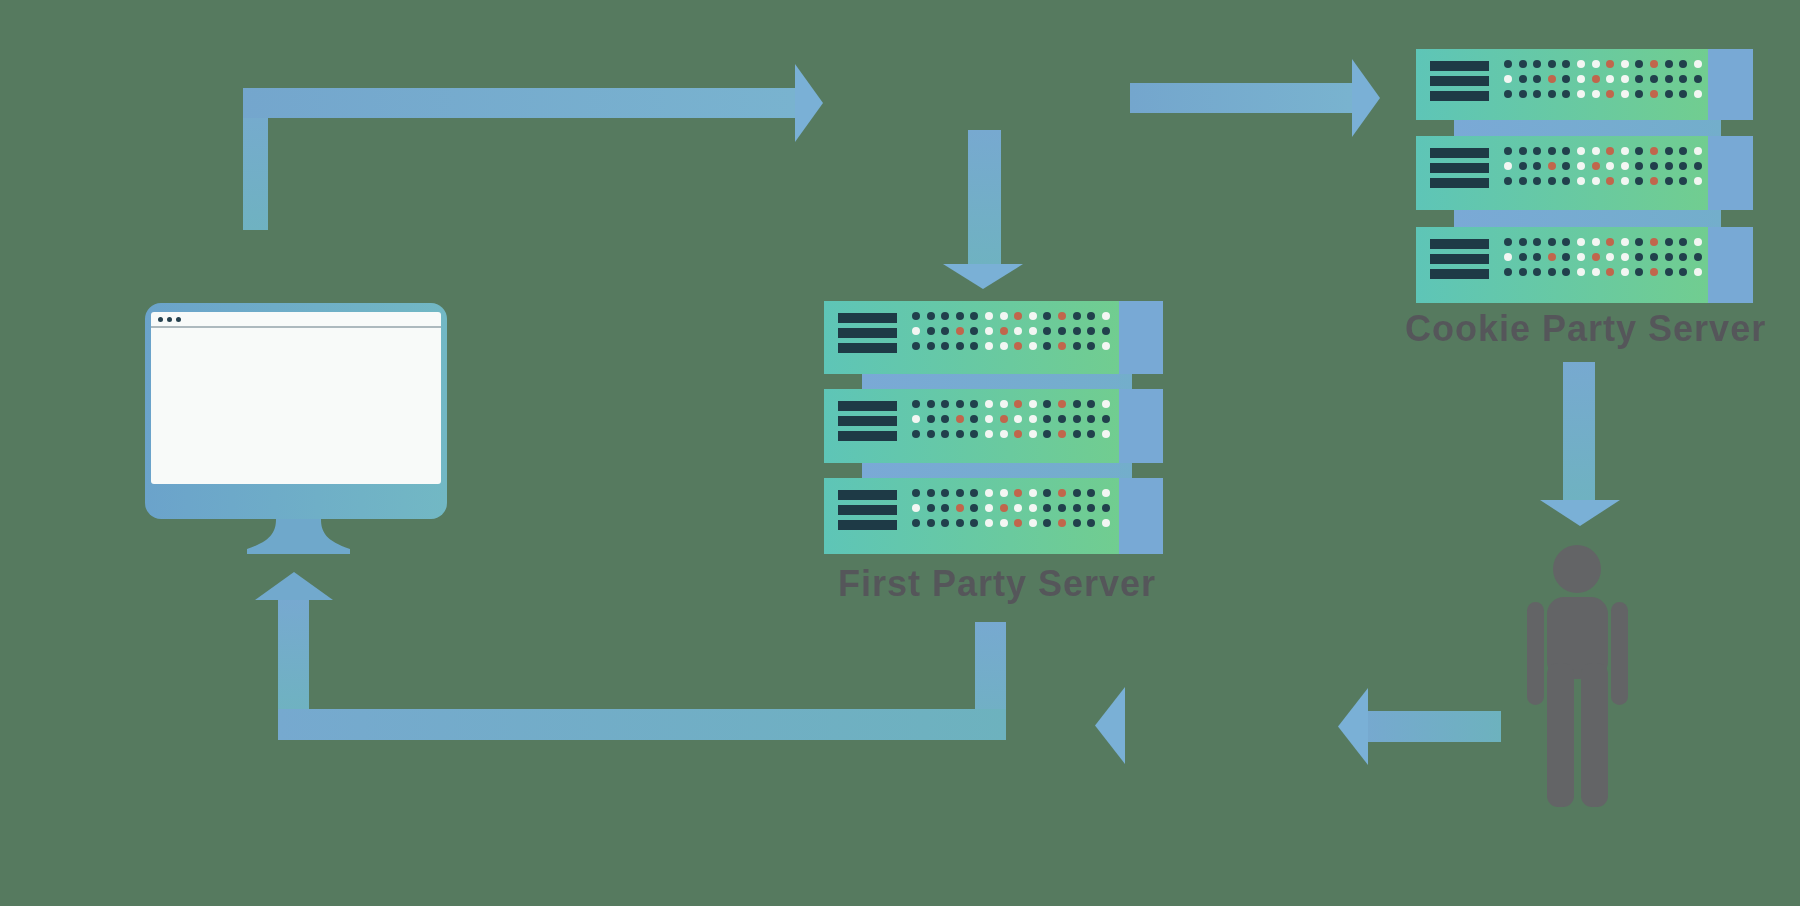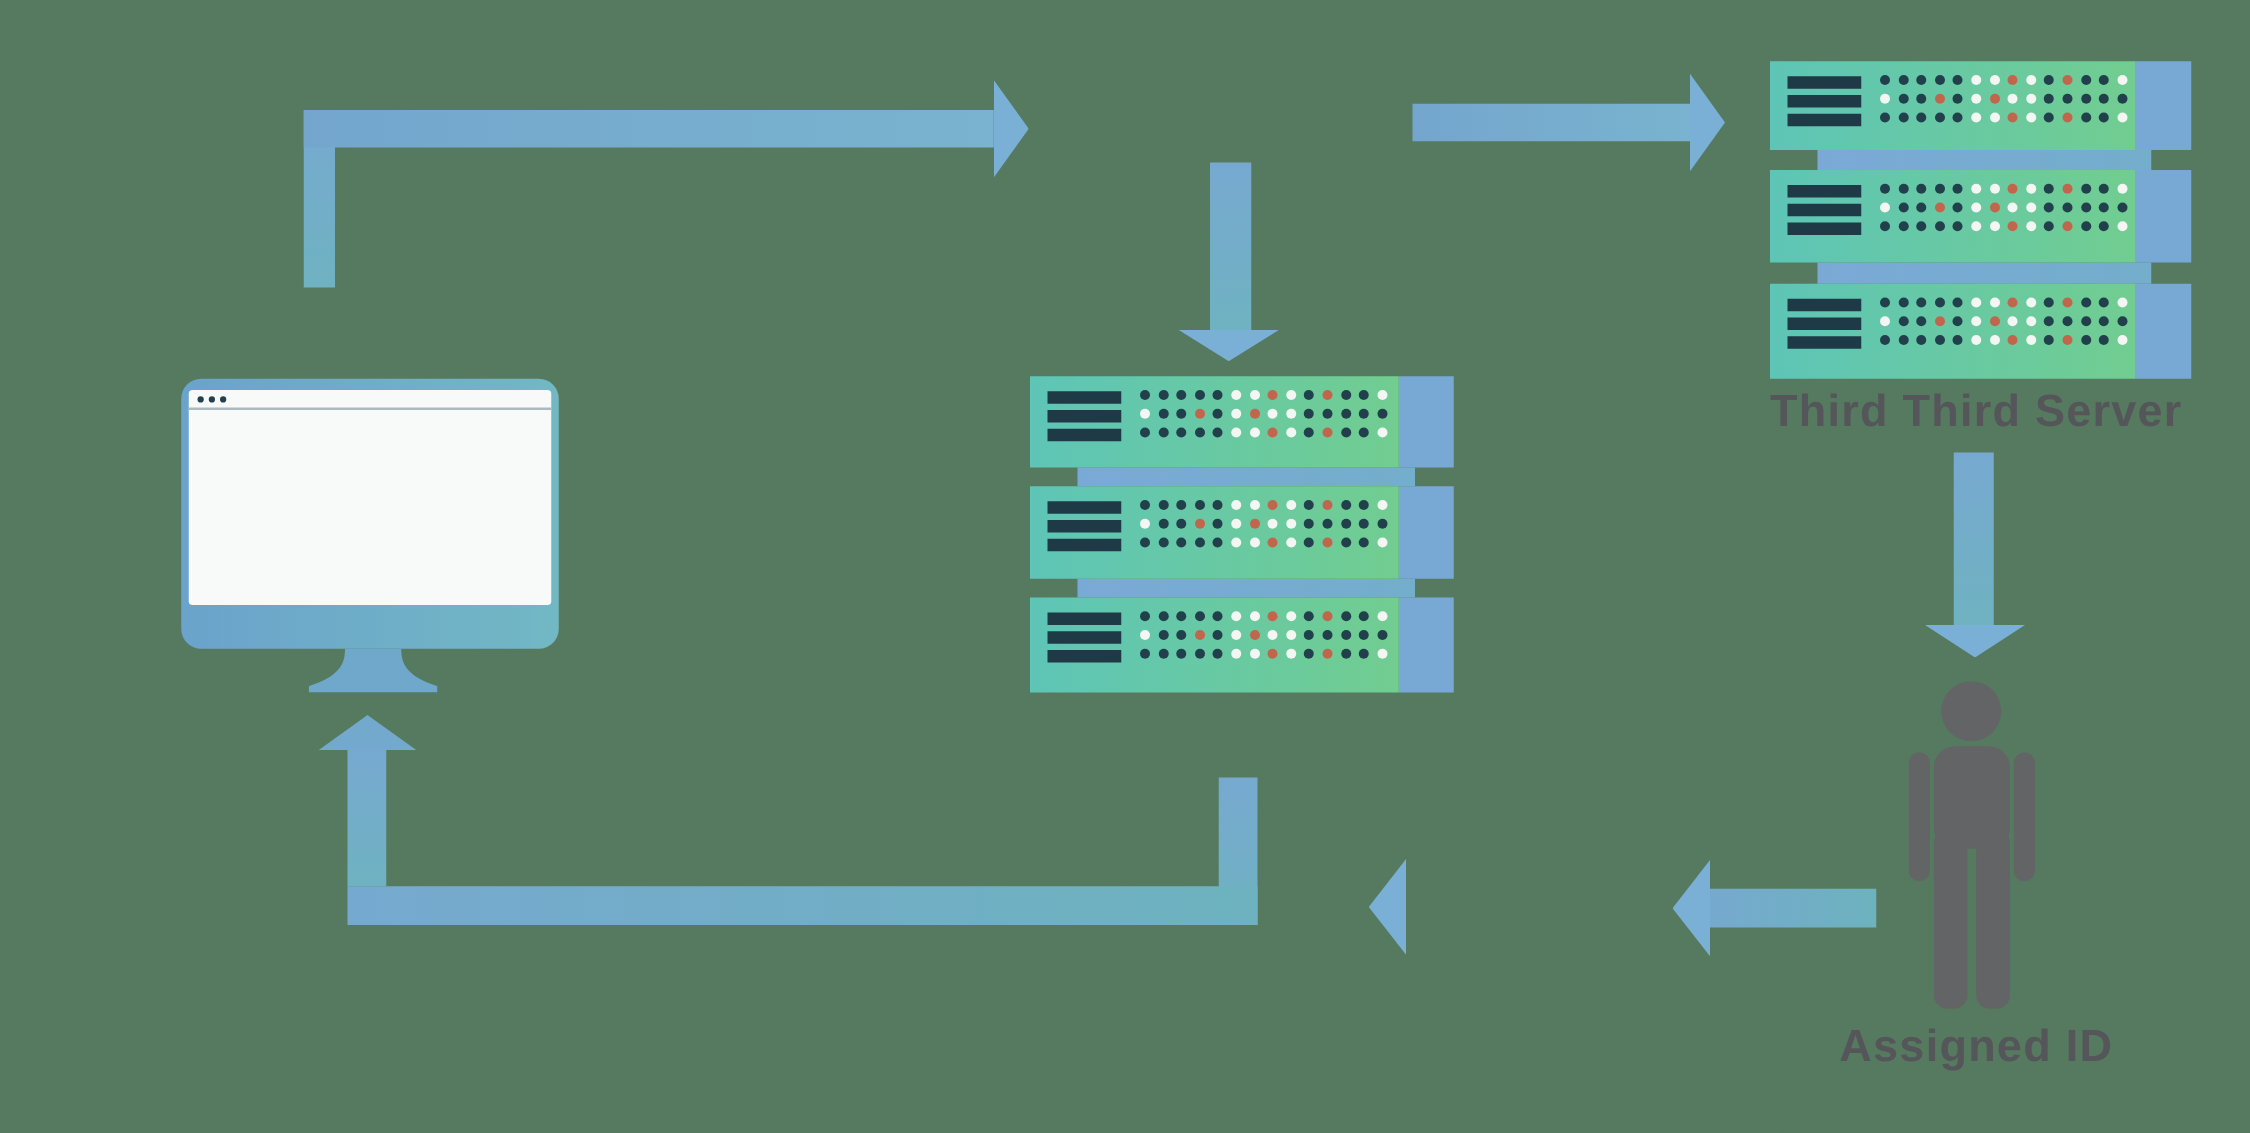--- a/index.html
+++ b/index.html
@@ -89,22 +89,22 @@
   .dot{width:8px;height:8px;border-radius:50%;display:inline-block;}
 
   
   .person{position:absolute;left:1520px;top:545px;}
 </style>
 </head>
 <body>
 
 <div class="stage">
 
-  <div class="lbl lbl-third">Third Third Server</div>
-  <div class="lbl lbl-assigned">Assigned ID</div>
+  <div class="lbl lbl-third">Cookie Party Server</div>
+  <div class="lbl lbl-first">First Party Server</div>
 
   <div class="bar blue-v a1-v"></div>
   <div class="bar blue-h a1-h"></div>
   <div class="tri tri-right a1-head"></div>
 
   <div class="bar blue-h a2-h"></div>
   <div class="tri tri-right a2-head"></div>
 
   <div class="bar blue-v a3-v"></div>
   <div class="tri tri-down a3-head"></div>

